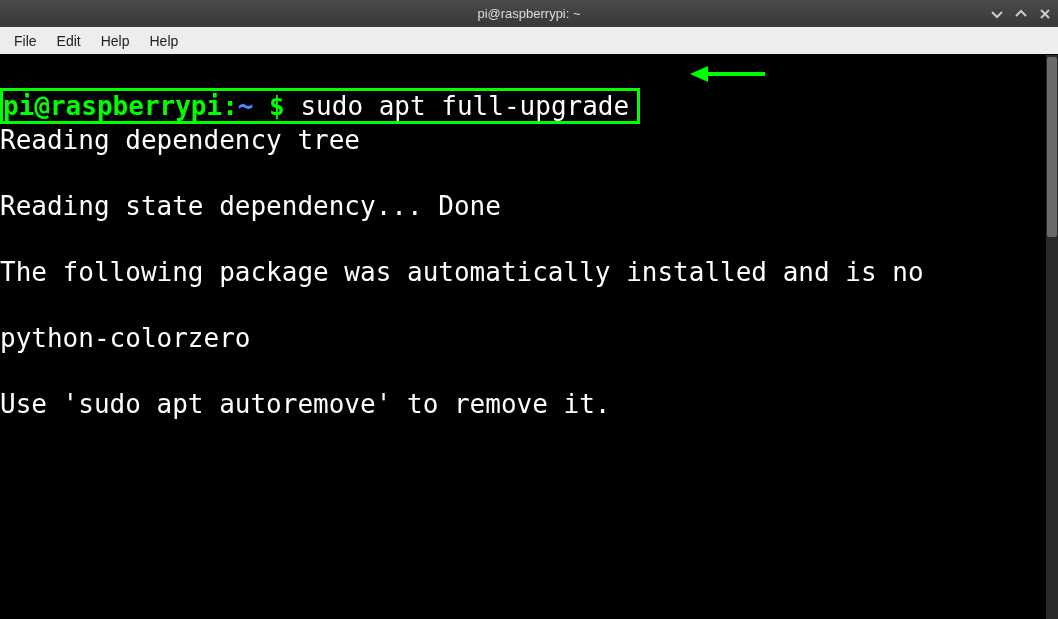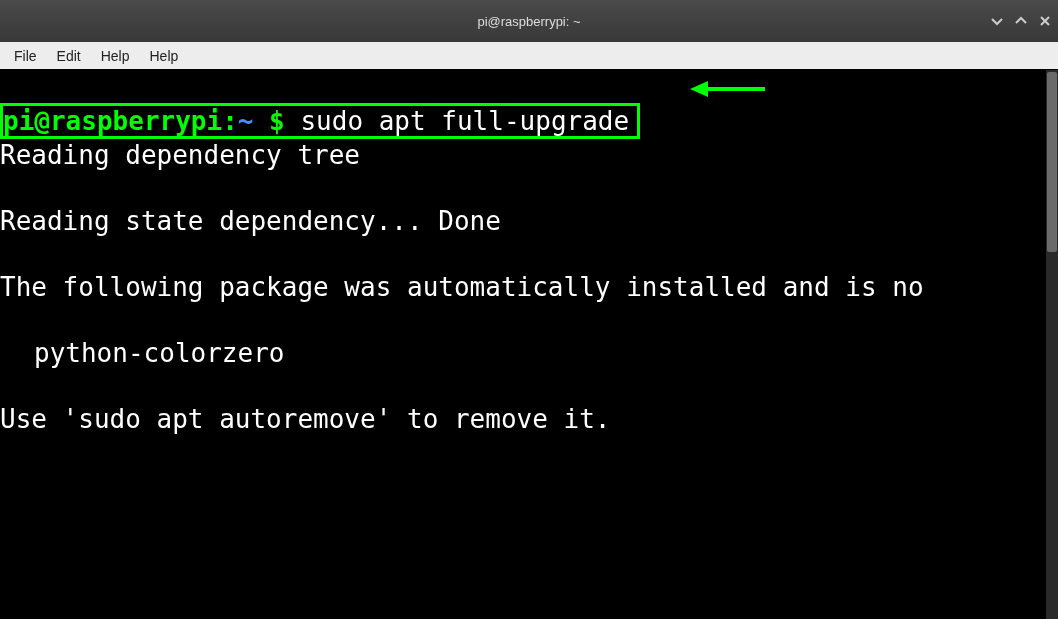--- a/index.html
+++ b/index.html
@@ -6,21 +6,21 @@
   body {
     width: 1058px;
     height: 619px;
     background: #dcdcdc;
     font-family: sans-serif;
     overflow: hidden;
     display: flex;
     flex-direction: column;
   }
   .titlebar {
-    height: 42px;
+    height: 27px;
     background: linear-gradient(to bottom, #4a4a4a, #383838);
     display: flex;
     align-items: center;
     color: #ddd;
     font-size: 13px;
     position: relative;
   }
   .titlebar-title {
     flex: 1;
     text-align: center;
@@ -104,21 +104,21 @@
   .scroll-thumb {
     position: absolute;
     right: 1px;
     top: 2px;
     width: 10px;
     height: 180px;
     background: #6a6a6a;
     border-radius: 2px;
   }
   .out-line { padding-left: 0px; }
-  .indent { padding-left: 34px; }
+  .indent { }
 </style>
 </head>
 <body>
 
 <div class="titlebar">
   <div class="titlebar-title">pi@raspberrypi: ~</div>
   <div class="win-controls">
     <div class="win-btn">
       <svg width="12" height="12" viewBox="0 0 12 12">
           <path d="M1 4 L6 9 L11 4" stroke="#ccc" stroke-width="2" fill="none"></path>

